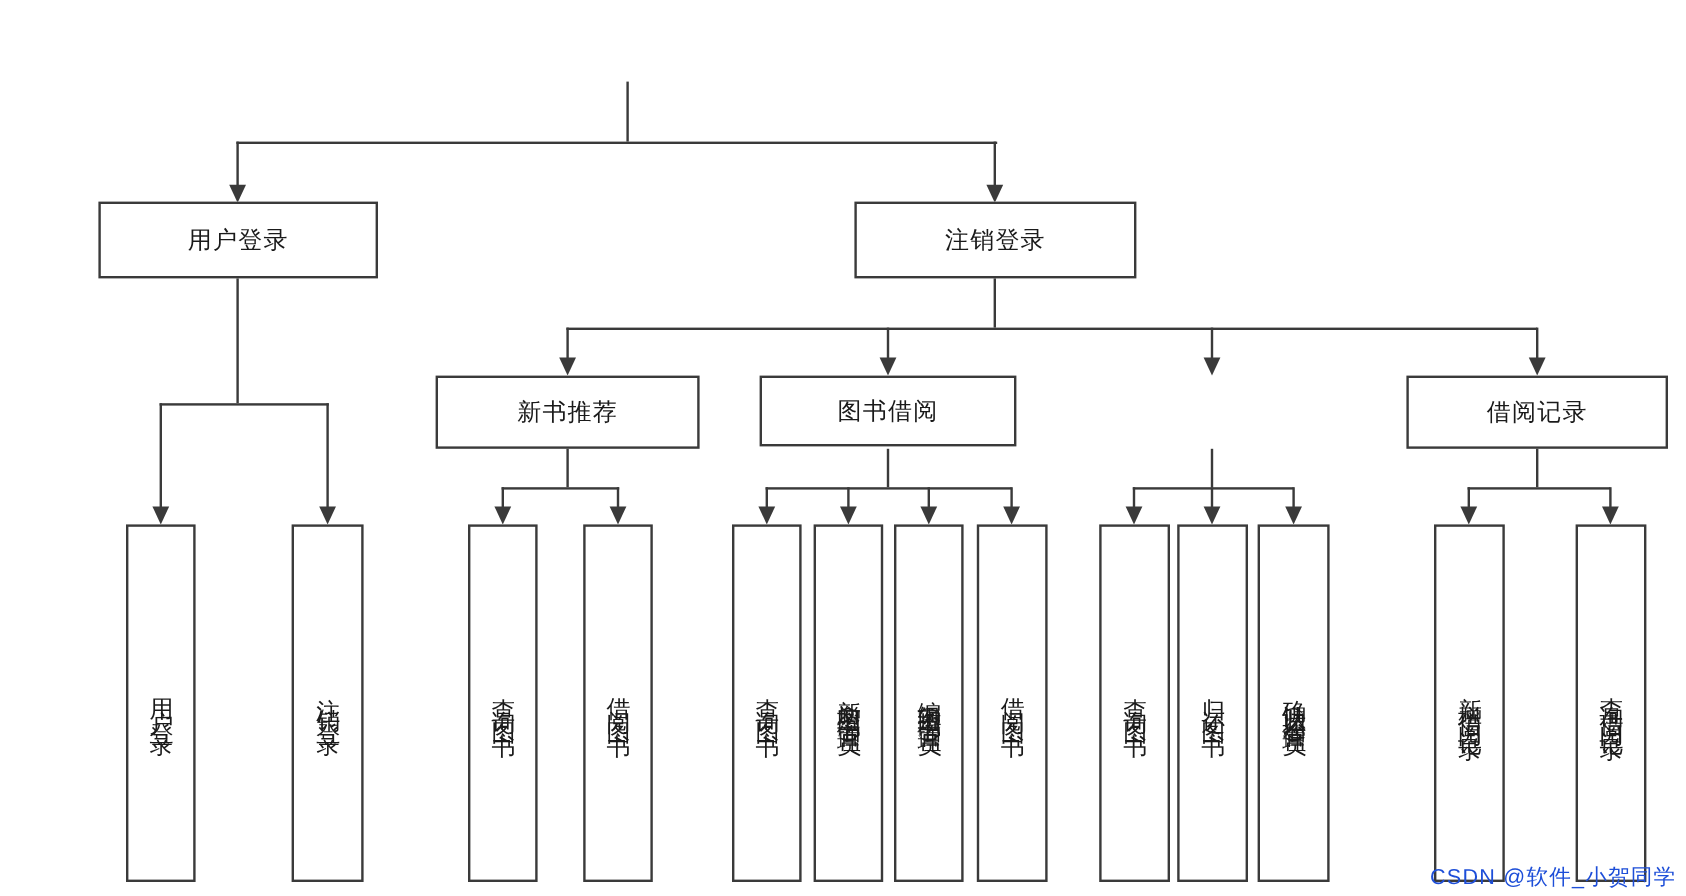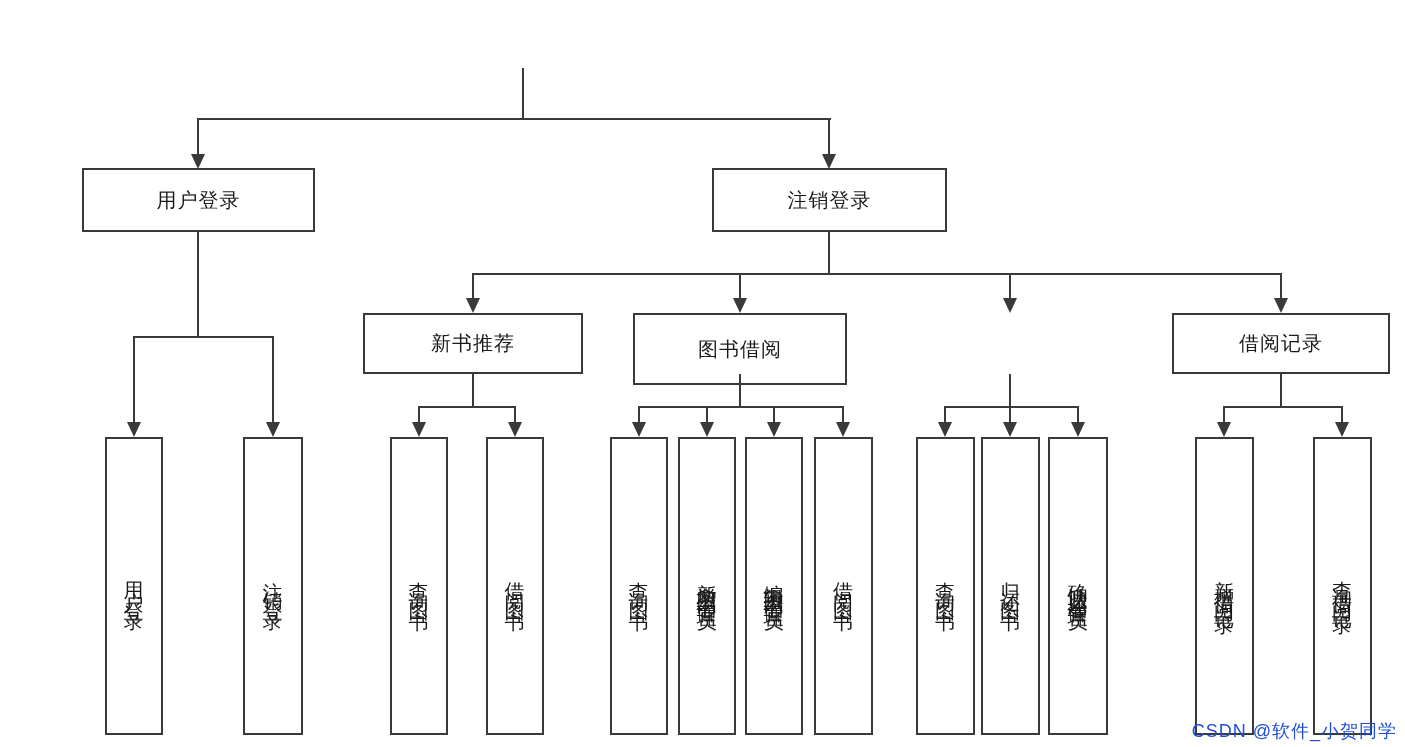--- a/index.html
+++ b/index.html
@@ -86,21 +86,21 @@
   <div class="vline" style="left:739px;top:273px;height:26px;"></div>
   <div class="arrow" style="left:733px;top:298px;"></div>
   <div class="vline" style="left:1009px;top:273px;height:26px;"></div>
   <div class="arrow" style="left:1003px;top:298px;"></div>
   <div class="vline" style="left:1280px;top:273px;height:26px;"></div>
   <div class="arrow" style="left:1274px;top:298px;"></div>
 
   <div class="box" style="left:363px;top:313px;width:220px;height:61px;">
     <span class="hbox-label">新书推荐</span>
   </div>
-  <div class="box" style="left:633px;top:313px;width:214px;height:72px;">
+  <div class="box" style="left:633px;top:313px;width:214px;height:59px;">
     <span class="hbox-label">图书借阅</span>
   </div>
   <div class="box" style="left:1172px;top:313px;width:218px;height:61px;">
     <span class="hbox-label">借阅记录</span>
   </div>
 
   <div class="vline" style="left:472px;top:374px;height:32px;"></div>
   <div class="hline" style="left:418px;top:406px;width:98px;"></div>
   <div class="vline" style="left:418px;top:406px;height:17px;"></div>
   <div class="arrow" style="left:412px;top:422px;"></div>

